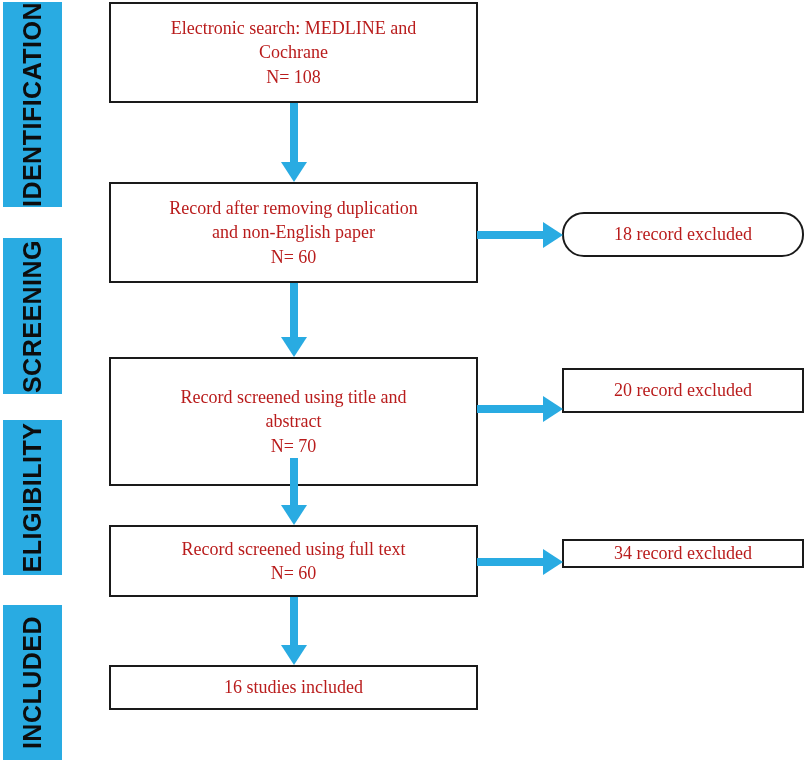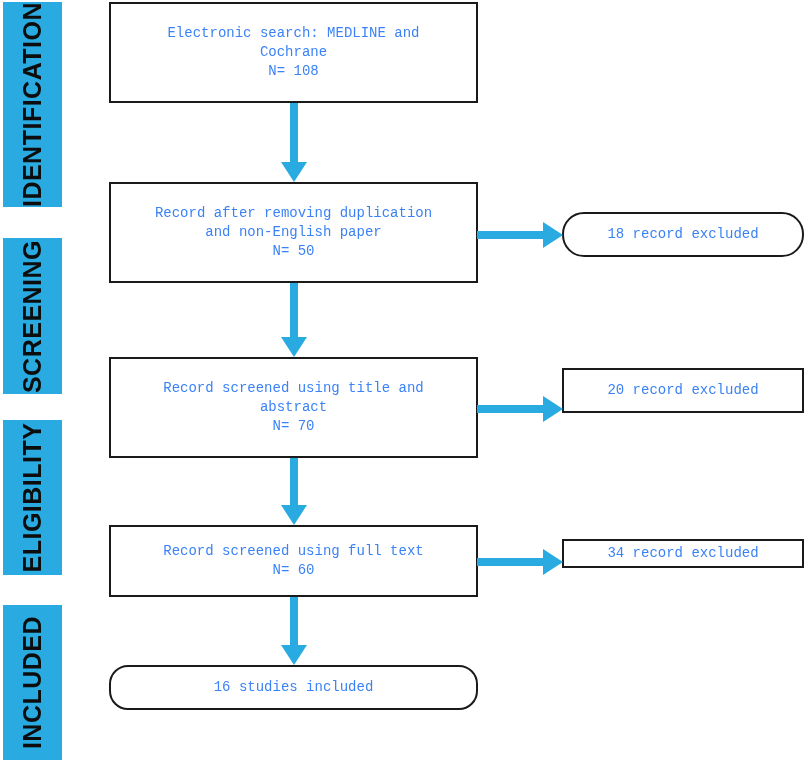--- a/index.html
+++ b/index.html
@@ -49,33 +49,33 @@
     box-sizing: border-box;
     border: 2.5px solid #1a1a1a;
     background: #ffffff;
     display: flex;
     align-items: center;
     justify-content: center;
     text-align: center;
     padding: 2px 8px;
   }
   .flow-box .box-text {
-    font-family: Liberation Mono, monospace;
-    font-size: 14px;
+    font-family: Liberation Serif, serif;
+    font-size: 18px;
     line-height: 1.36;
-    color: #3b82f6;
+    color: #b91c1c;
     white-space: pre-line;
   }
 
   
   #box-search      { left: 109px; top: 2px;   width: 369px; height: 101px; }
   #box-dedup       { left: 109px; top: 182px; width: 369px; height: 101px; }
-  #box-title-abs   { left: 109px; top: 357px; width: 369px; height: 101px; }
+  #box-title-abs   { left: 109px; top: 357px; width: 369px; height: 129px; }
   #box-fulltext    { left: 109px; top: 525px; width: 369px; height: 72px;  }
-  #box-included    { left: 109px; top: 665px; width: 369px; height: 45px; border-radius: 19px;  }
+  #box-included    { left: 109px; top: 665px; width: 369px; height: 45px;  }
 
   
   #box-excl-1 { left: 562px; top: 212px; width: 242px; height: 45px; border-radius: 22px; }
   #box-excl-2 { left: 562px; top: 368px; width: 242px; height: 45px; }
   #box-excl-3 { left: 562px; top: 539px; width: 242px; height: 29px; }
 
   
   .arrow-down {
     position: absolute;
     width: 26px;
@@ -155,21 +155,21 @@
 
   <div class="flow-box" id="box-search">
     <span class="box-text">Electronic search: MEDLINE and
 Cochrane
 N= 108</span>
   </div>
 
   <div class="flow-box" id="box-dedup">
     <span class="box-text">Record after removing duplication
 and non-English paper
-N= 50</span>
+N= 60</span>
   </div>
 
   <div class="flow-box" id="box-title-abs">
     <span class="box-text">Record screened using title and
 abstract
 N= 70</span>
   </div>
 
   <div class="flow-box" id="box-fulltext">
     <span class="box-text">Record screened using full text

